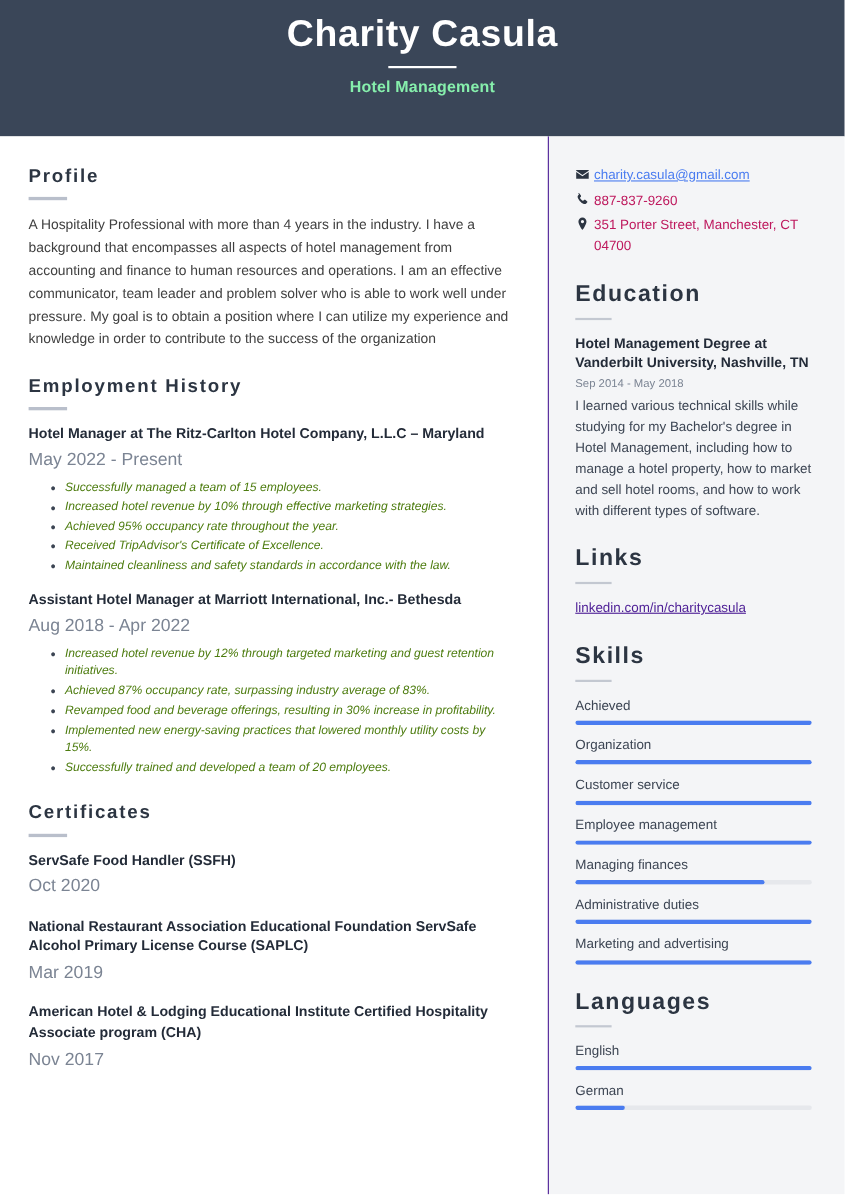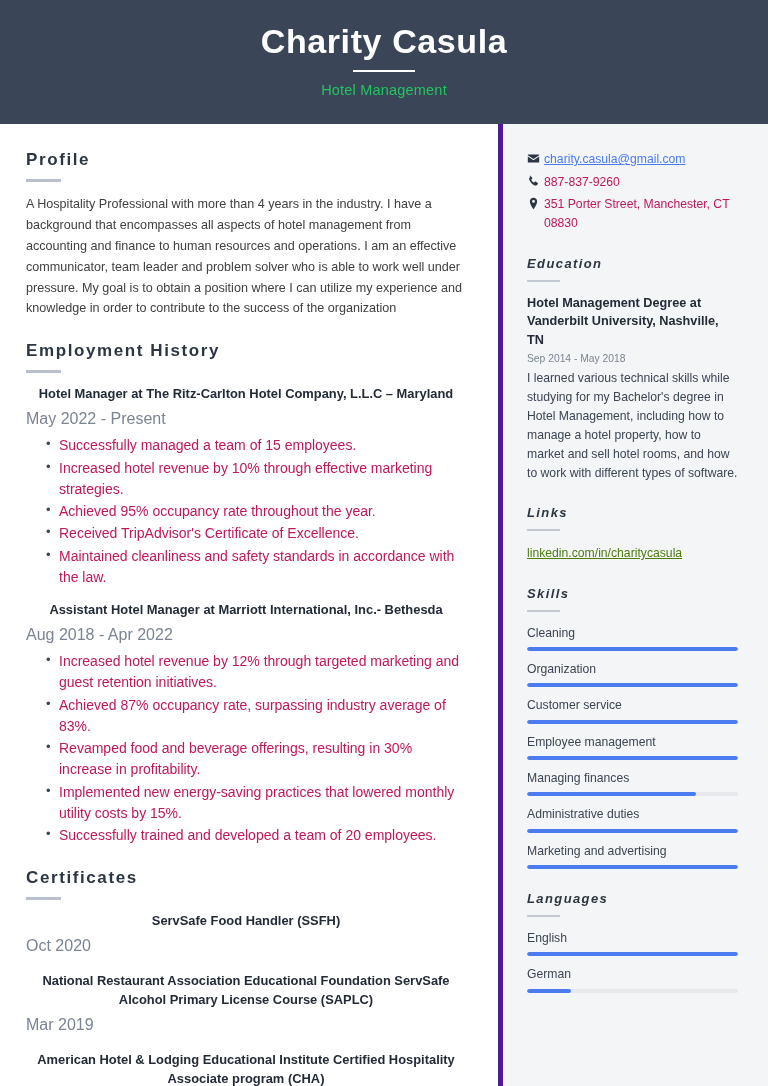--- a/index.html
+++ b/index.html
@@ -21,71 +21,70 @@
   }
 
   
   .header {
     height: 124px;
     background: #3a4658;
     display: flex;
     flex-direction: column;
     align-items: center;
     justify-content: flex-start;
-    padding-top: 22px;
+    padding-top: 12px;
   }
   .header-name {
     color: #ffffff;
     font-size: 34px;
     font-weight: 700;
     letter-spacing: 0.6px;
     line-height: 1.15;
   }
   .header-rule {
     width: 62px;
     height: 2px;
     background: #ffffff;
     margin: 9px 0 10px 0;
   }
   .header-role {
-    color: #22c55e;
+    color: #86efac;
     font-size: 14.5px;
-    font-weight: 400;
+    font-weight: 700;
     letter-spacing: 0.2px;
   }
 
   
   .body {
     display: flex;
     height: 962px;
     align-items: stretch;
   }
   .main-col {
     width: 498px;
     padding: 26px 32px 0 26px;
     background: #ffffff;
   }
   .side-col {
     width: 270px;
     background: #f4f5f7;
-    border-left: 5px solid #4c1d95;
+    border-left: 1px solid #4c1d95;
     padding: 26px 30px 0 24px;
   }
 
   
   .sec-title {
     color: #2c3542;
     font-size: 17px;
     font-weight: 700;
     letter-spacing: 1.6px;
   }
   .sec-title.small {
-    font-size: 13px;
+    font-size: 21px;
     letter-spacing: 1.4px;
-    font-style: italic;
   }
   .sec-rule {
     width: 35px;
     height: 3px;
     background: #b9bfcb;
     margin: 9px 0 12px 0;
   }
   .sec-rule.thin {
     width: 33px;
     height: 2px;
@@ -101,40 +100,40 @@
     line-height: 1.66;
   }
 
   
   .entry { margin-bottom: 13px; }
   .entry-title {
     color: #232b38;
     font-size: 12.9px;
     font-weight: 700;
     line-height: 1.45;
-    text-align: center;
   }
   .entry-date {
     color: #7b8493;
     font-size: 16px;
     line-height: 1.7;
     margin-top: 1px;
   }
   .bullets {
     margin: 3px 0 0 20px;
     padding: 0;
     list-style: none;
   }
   .bullets li {
-    color: #be185d;
-    font-size: 14px;
+    color: #4d7c0f;
+    font-size: 11px;
     line-height: 1.52;
     position: relative;
     padding-left: 13px;
     margin-bottom: 1px;
+    font-style: italic;
   }
   .bullets li::before {
     content: "•";
     position: absolute;
     left: 0;
     top: -1px;
     color: #3c4553;
     font-size: 13px;
   }
 
@@ -178,21 +177,21 @@
     margin-top: 1px;
   }
   .side-para {
     color: #3c4553;
     font-size: 12.2px;
     line-height: 1.56;
     margin-top: 2px;
   }
 
   .side-link {
-    color: #4d7c0f;
+    color: #4c1d95;
     font-size: 12.2px;
     text-decoration: underline;
     line-height: 1.6;
     display: inline-block;
   }
 
   
   .rated-item { margin-bottom: 9px; }
   .rated-label {
     color: #3c4553;
@@ -301,21 +300,21 @@
               </svg>
           </span>
           <span class="contact-text">887-837-9260</span>
         </div>
         <div class="contact-row">
           <span class="contact-icon">
             <svg width="13" height="13" viewBox="0 0 16 16" fill="#2c3542">
                 <path d="M8 1C5.5 1 3.5 3 3.5 5.5c0 3.3 4 9 4.5 9.5.5-.5 4.5-6.2 4.5-9.5C12.5 3 10.5 1 8 1zm0 6.2a1.8 1.8 0 110-3.6 1.8 1.8 0 010 3.6z"></path>
               </svg>
           </span>
-          <span class="contact-text">351 Porter Street, Manchester, CT 08830</span>
+          <span class="contact-text">351 Porter Street, Manchester, CT 04700</span>
         </div>
       </div>
 
       <div class="section">
         <div class="sec-title small">Education</div>
         <div class="sec-rule thin"></div>
         <div class="side-entry-title">Hotel Management Degree at Vanderbilt University, Nashville, TN</div>
         <div class="side-entry-date">Sep 2014 - May 2018</div>
         <div class="side-para">I learned various technical skills while studying for my Bachelor's degree in Hotel Management, including how to manage a hotel property, how to market and sell hotel rooms, and how to work with different types of software.</div>
       </div>
@@ -324,21 +323,21 @@
         <div class="sec-title small">Links</div>
         <div class="sec-rule thin"></div>
         <a class="side-link" href="#">linkedin.com/in/charitycasula</a>
       </div>
 
       <div class="section">
         <div class="sec-title small">Skills</div>
         <div class="sec-rule thin"></div>
         <div>
           <div class="rated-item">
-            <div class="rated-label">Cleaning</div>
+            <div class="rated-label">Achieved</div>
             <div class="rated-track">
                 <div class="rated-fill" style="width: 100%; background: rgb(74, 124, 240);"></div>
               </div>
           </div>
           <div class="rated-item">
             <div class="rated-label">Organization</div>
             <div class="rated-track">
                 <div class="rated-fill" style="width: 100%; background: rgb(74, 124, 240);"></div>
               </div>
           </div>

